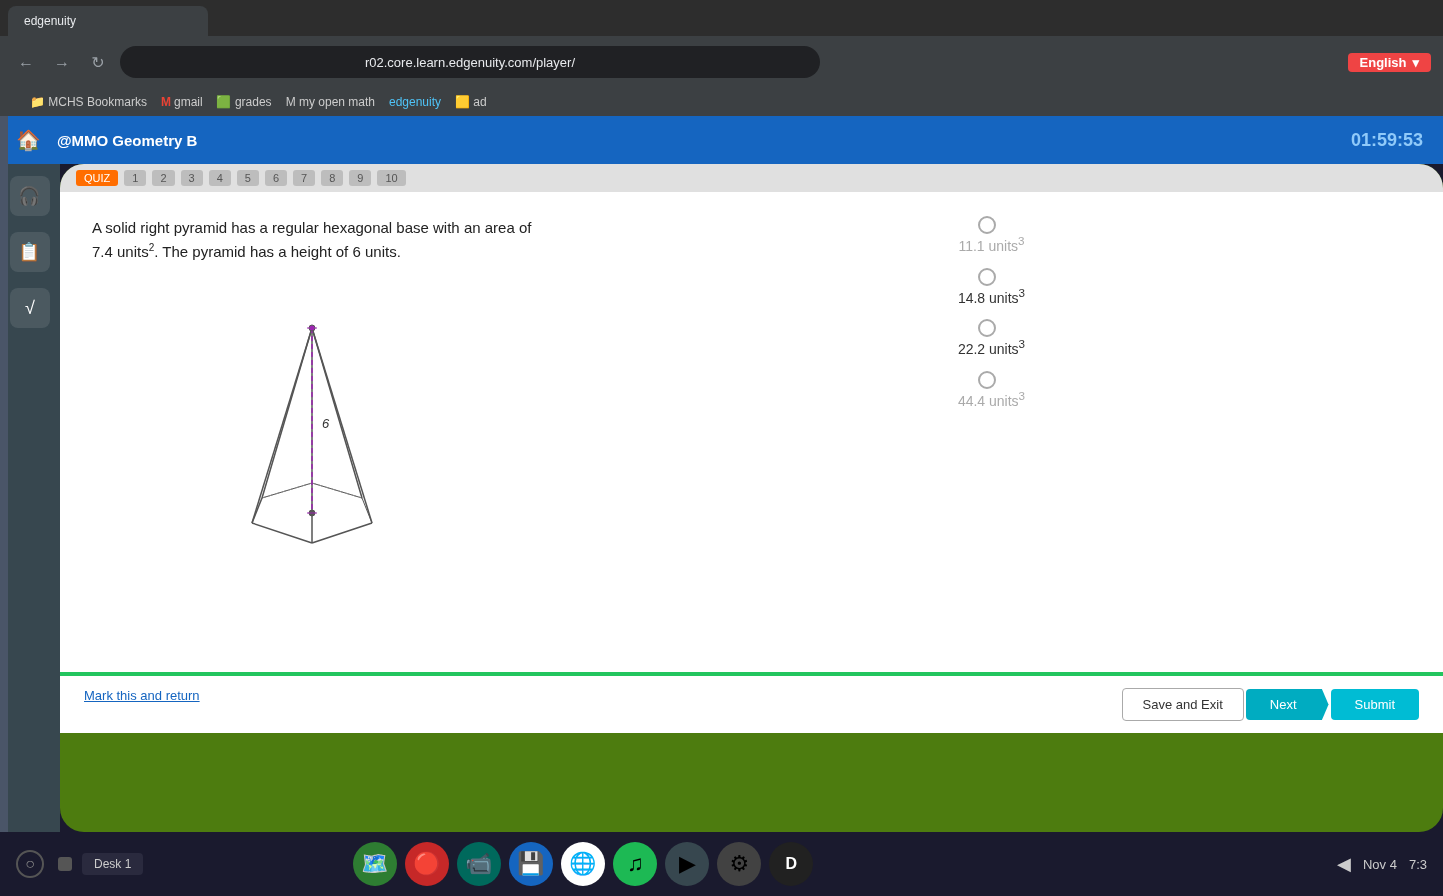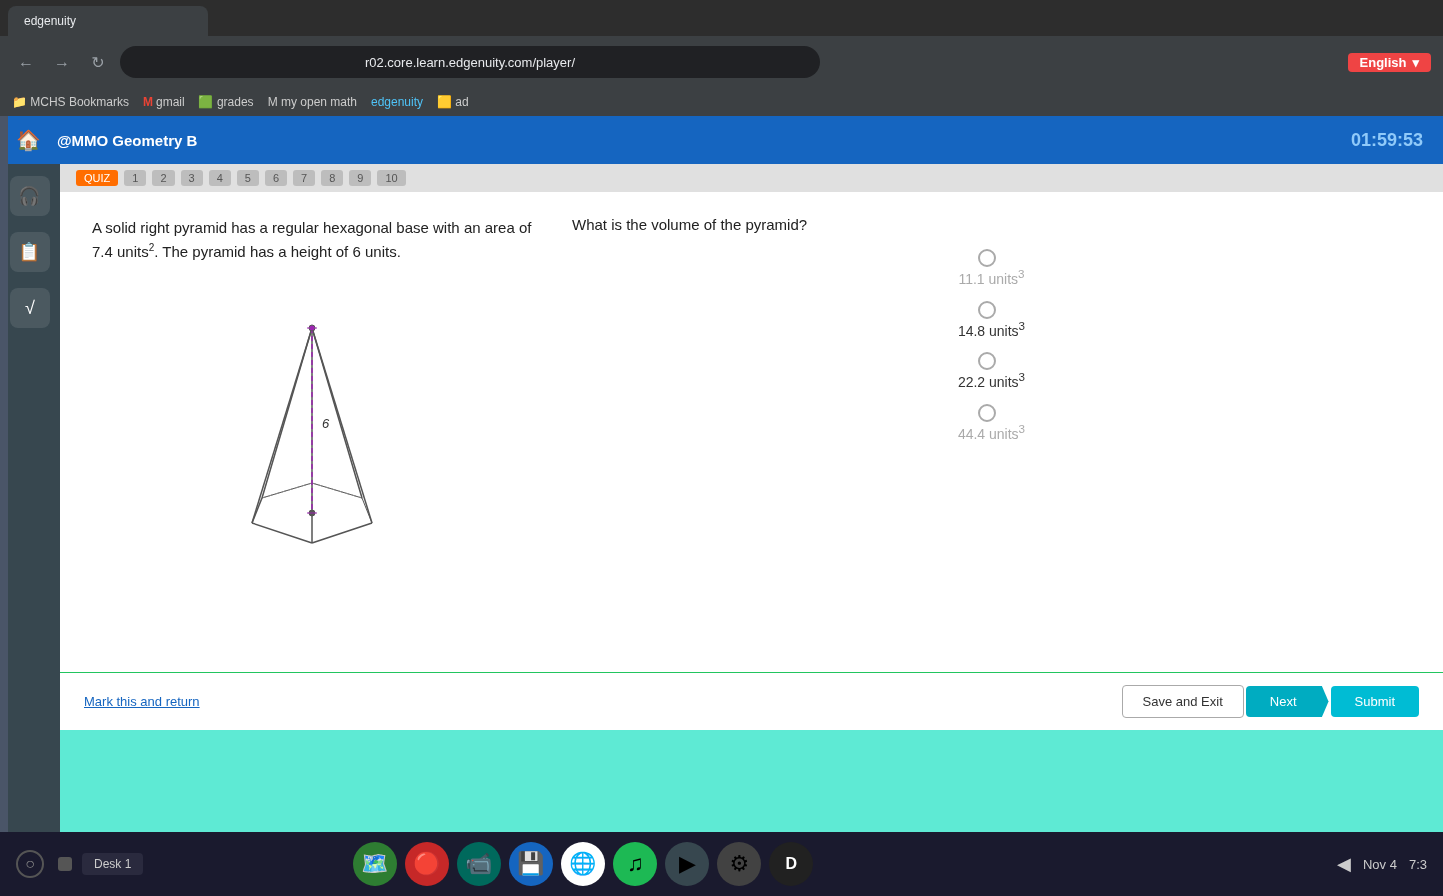--- a/index.html
+++ b/index.html
@@ -125,23 +125,24 @@
       align-items: center;
       justify-content: center;
       cursor: pointer;
       font-size: 18px;
       color: white;
     }
 
     
     .content-panel {
       flex: 1;
-      background: #5eead4;
+      background: #4d7c0f;
       overflow-y: auto;
       position: relative;
+      border-radius: 24px;
     }
 
     
     .question-tag-bar {
       background: #e0e0e0;
       padding: 6px 16px;
       display: flex;
       gap: 6px;
       align-items: center;
     }
@@ -219,24 +220,23 @@
       margin-right: 10px;
       flex-shrink: 0;
       display: flex;
       align-items: center;
       justify-content: center;
     }
 
     
     .bottom-bar {
       background: white;
-      border-top: 1px solid #22c55e;
+      border-top: 4px solid #22c55e;
       padding: 12px 24px;
       display: flex;
-      align-items: center;
       justify-content: space-between;
     }
     .mark-return-link {
       font-size: 13px;
       color: #1565c0;
       text-decoration: underline;
       cursor: pointer;
     }
     .btn-group {
       display: flex;
@@ -362,21 +362,21 @@
       <span style="font-size:13px;color:#e8eaed;">r02.core.learn.edgenuity.com/player/</span>
     </div>
     <div class="english-btn">
       <span>English</span>
       <span>▾</span>
     </div>
   </div>
 </div>
 
 <div style="background:#3c4043; height:28px; display:flex; align-items:center; padding:0 12px; gap:14px; position:absolute; top:88px; left:0; right:0; z-index:5;">
-  <span style="color:#ccc;font-size:12px;cursor:pointer;">📁 MCHS Bookmarks</span>
+  <span style="color:#ccc;font-size:12px;cursor:pointer;margin-left:18px;">📁 MCHS Bookmarks</span>
   <span style="color:#ccc;font-size:12px;cursor:pointer;display:flex;align-items:center;gap:3px;">
     <span style="color:#ea4335;font-weight:bold;">M</span> gmail
   </span>
   <span style="color:#ccc;font-size:12px;cursor:pointer;">🟩 grades</span>
   <span style="color:#ccc;font-size:12px;cursor:pointer;">M my open math</span>
   <span style="color:#4fc3f7;font-size:12px;cursor:pointer;">edgenuity</span>
   <span style="color:#ccc;font-size:12px;cursor:pointer;">🟨 ad</span>
 </div>
 
 <div class="edgenuity-wrapper" style="top:116px;">
@@ -449,21 +449,20 @@
                 <line x1="95" y1="30" x2="105" y2="30" stroke="#9c27b0" stroke-width="1"></line>
                 <line x1="95" y1="215" x2="105" y2="215" stroke="#9c27b0" stroke-width="1"></line>
               </g>
 
               <text x="110" y="130" font-size="13" fill="#333" font-style="italic">6</text>
             </svg>
           </div>
         </div>
 
         <div class="question-right">
-          <p class="question-label">What is the volume of the pyramid?</p>
 
           <div>
             <div class="answer-option disabled">
               <div class="radio-circle"></div>
               <span>11.1 units<sup>3</sup></span>
             </div>
             <div class="answer-option">
               <div class="radio-circle"></div>
               <span>14.8 units<sup>3</sup></span>
             </div>

